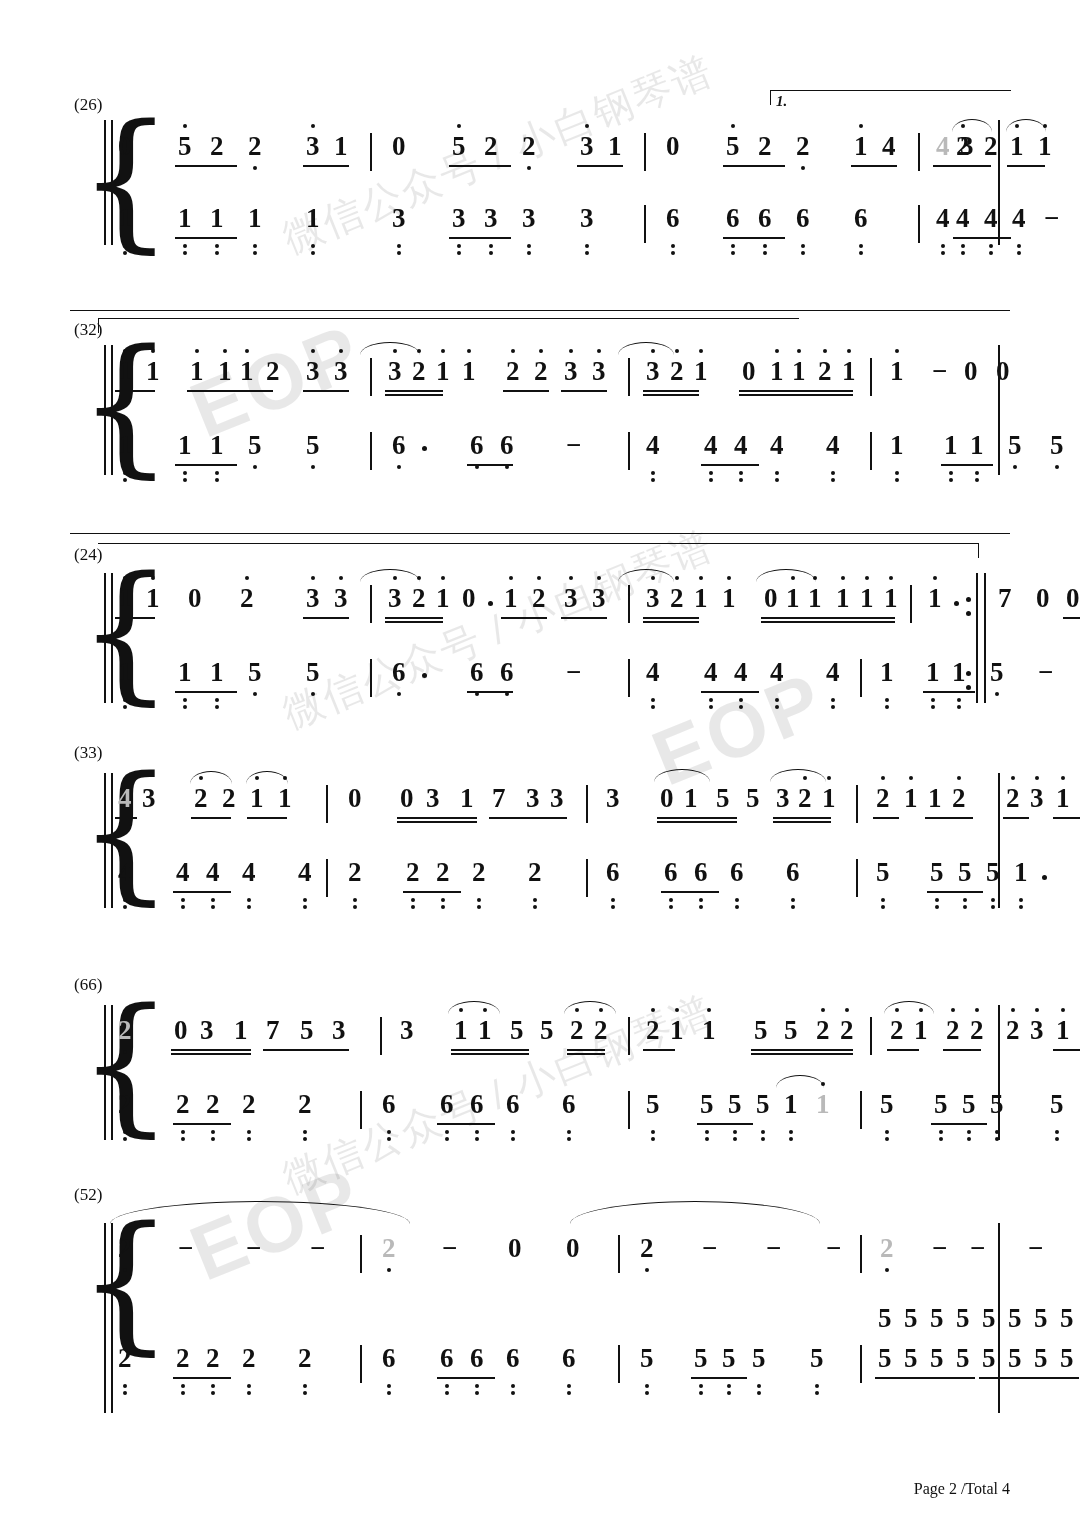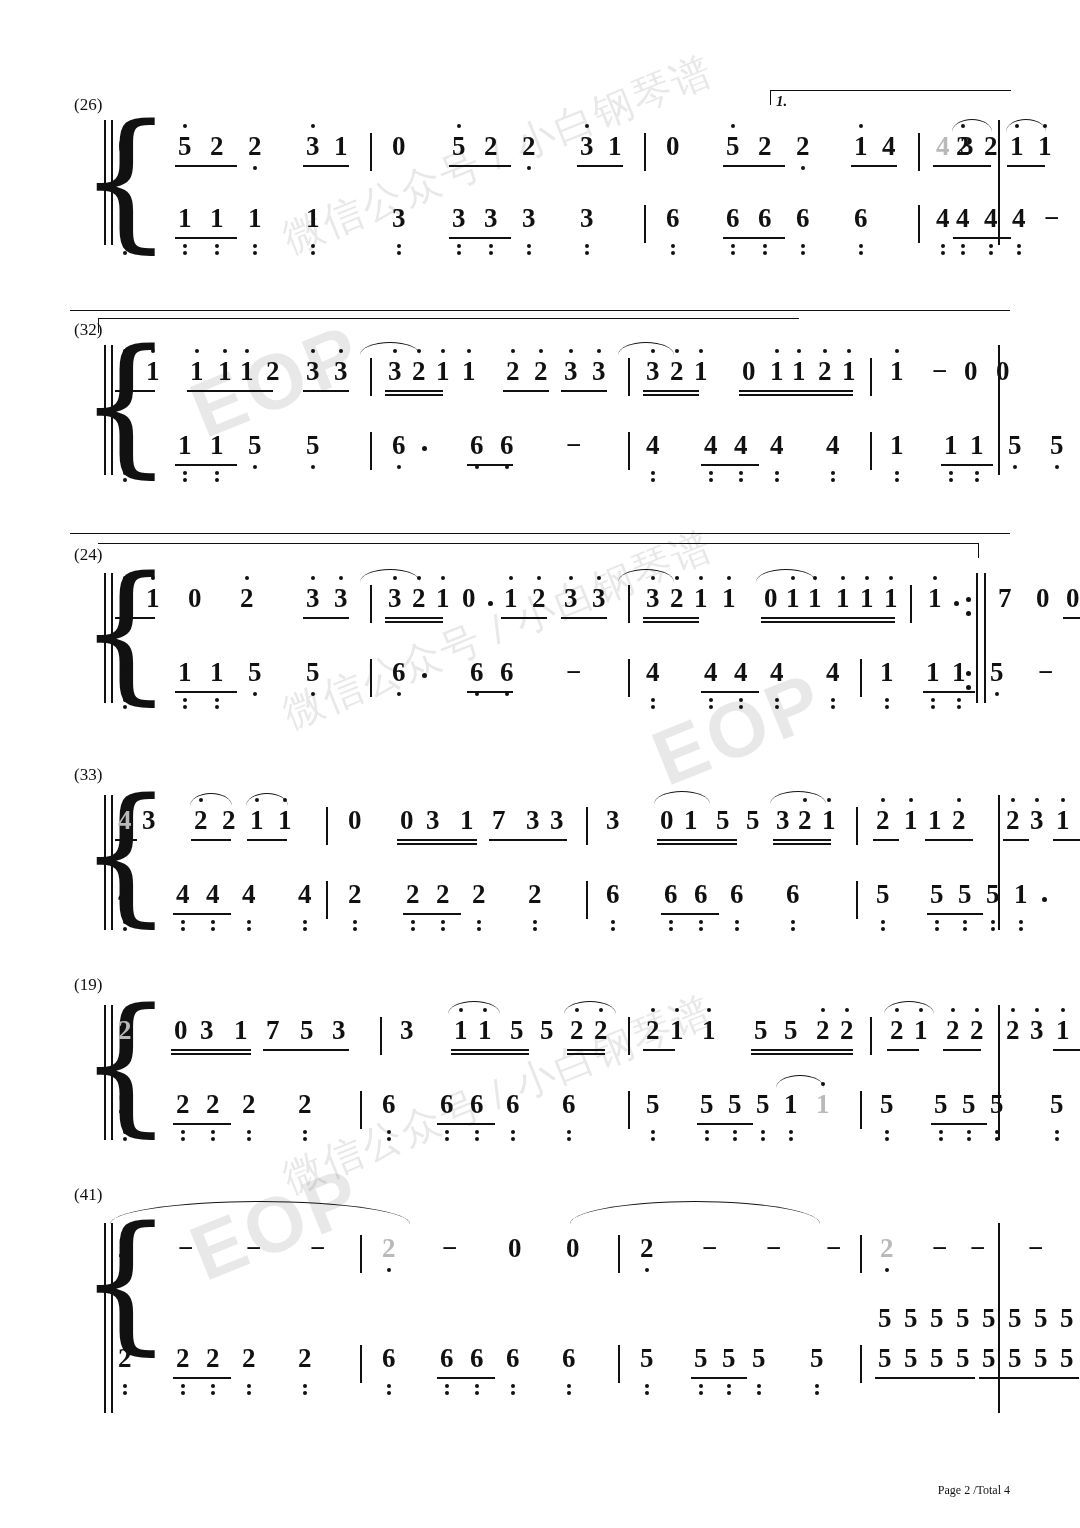--- a/index.html
+++ b/index.html
@@ -174,21 +174,21 @@
     position: absolute;
     width: 5px; height: 5px;
     border-radius: 50%;
     background: #111;
   }
 
   .footer {
     position: absolute;
     right: 70px;
     bottom: 30px;
-    font-size: 12px;
+    font-size: 16px;
     font-family: "Liberation Serif", serif;
     color: #111;
   }
   .sep-line {
     position: absolute;
     border-top: 1.4px solid #111;
   }
 </style>
 </head>
 <body>
@@ -490,21 +490,21 @@
       <span class="note dot-below2" style="left:856px;">1</span>
       <span class="note dot-below2" style="left:882px;">1</span>
       <div class="beam1" style="left:853px;top:32px;width:52px;"></div>
     </div>
     <div class="row" style="top:114px;left:840px;">
       <span class="note dot-below" style="left:80px;">5</span>
       <span class="note" style="left:128px;">−</span>
     </div>
   </div>
 
-  <div class="system" style="top:765px;height:190px;">
+  <div class="system" style="top:743px;height:190px;">
     <div class="measure-num" style="top:0;">(33)</div>
 
     <div class="brace" style="top:14px;">{</div>
     <div class="sysbar" style="left:34px;top:30px;height:135px;"></div>
     <div class="sysbar" style="left:41px;top:30px;height:135px;"></div>
     <div class="sysbar" style="left:928px;top:30px;height:135px;"></div>
 
     <div class="row" style="top:42px;">
       <span class="note light" style="left:48px;">4</span>
       <span class="note" style="left:72px;">3</span>
@@ -591,21 +591,21 @@
       <div class="beam1" style="left:857px;top:32px;width:56px;"></div>
     </div>
     <div class="row" style="top:116px;left:840px;">
       <span class="note dot-below2" style="left:76px;">5</span>
       <span class="note dot-below2" style="left:104px;">1</span>
       <div class="augdot" style="left:132px;top:16px;"></div>
     </div>
   </div>
 
   <div class="system" style="top:975px;height:190px;">
-    <div class="measure-num" style="top:0;">(19)</div>
+    <div class="measure-num" style="top:0;">(66)</div>
 
     <div class="brace" style="top:14px;">{</div>
     <div class="sysbar" style="left:34px;top:30px;height:135px;"></div>
     <div class="sysbar" style="left:41px;top:30px;height:135px;"></div>
     <div class="sysbar" style="left:928px;top:30px;height:135px;"></div>
 
     <div class="row" style="top:42px;">
       <span class="note light dot-below" style="left:48px;">2</span>
       <span class="note" style="left:104px;">0</span>
       <span class="note" style="left:130px;">3</span>
@@ -689,21 +689,21 @@
       <span class="note dot-below2" style="left:892px;">5</span>
       <div class="beam1" style="left:861px;top:32px;width:56px;"></div>
     </div>
     <div class="row" style="top:116px;left:840px;">
       <span class="note dot-below2" style="left:80px;">5</span>
       <span class="note dot-below2" style="left:140px;">5</span>
     </div>
   </div>
 
   <div class="system" style="top:1185px;height:230px;">
-    <div class="measure-num" style="top:0;">(41)</div>
+    <div class="measure-num" style="top:0;">(52)</div>
 
     <div class="slur" style="left:40px;top:16px;width:300px;height:22px;"></div>
     <div class="slur" style="left:500px;top:16px;width:250px;height:22px;"></div>
 
     <div class="brace" style="top:22px;">{</div>
     <div class="sysbar" style="left:34px;top:38px;height:190px;"></div>
     <div class="sysbar" style="left:41px;top:38px;height:190px;"></div>
     <div class="sysbar" style="left:928px;top:38px;height:190px;"></div>
 
     <div class="row" style="top:50px;">

